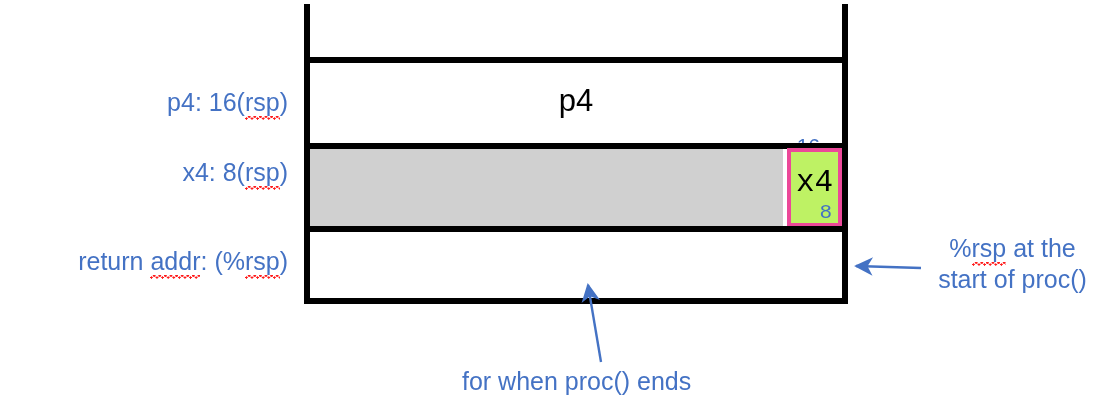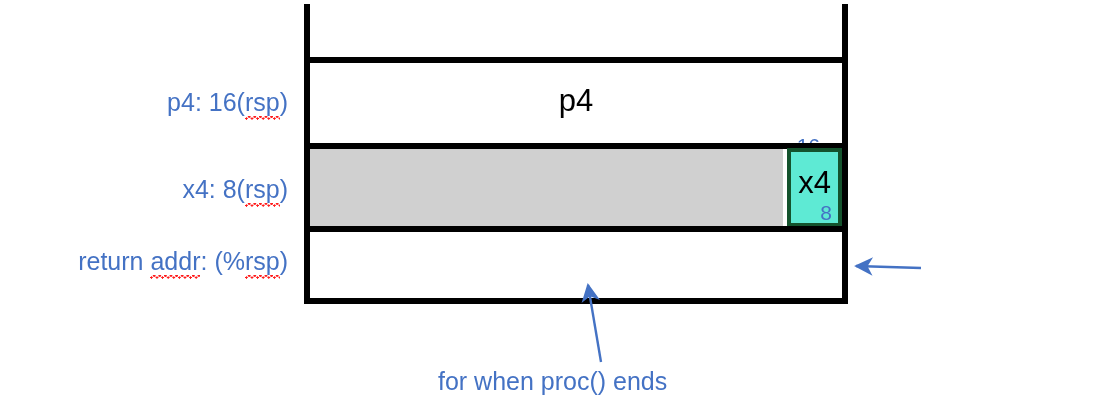--- a/index.html
+++ b/index.html
@@ -106,23 +106,24 @@
 
   
   .grey-fill {
     position: absolute;
     background: #D0D0D0;
   }
 
   
   .subcell {
     position: absolute;
-    background: #5eead4;
-    border: 4px solid #14532d;
+    background: #bef264;
+    border: 4px solid #ec4899;
     box-sizing: border-box;
+    font-family: Liberation Mono, monospace;
   }
   .subcell .sc-name {
     position: absolute;
     left: 0;
     width: 100%;
     text-align: center;
     color: #000000;
     font-size: 31px;
     line-height: 34px;
   }
@@ -156,21 +157,21 @@
 </style>
 </head>
 <body>
 
 <div class="label-col">
 
   <div class="stack-label" style="top:87px;padding-left:28px;">
     <span>p4: 16(</span><span class="sq">rsp</span><span>)</span>
   </div>
 
-  <div class="stack-label" style="top:174px;margin-left:18px;">
+  <div class="stack-label" style="top:157px;margin-left:18px;">
     <span>x4: 8(</span><span class="sq">rsp</span><span>)</span>
   </div>
 
   <div class="stack-label" style="top:246px;">
     <span>return </span><span class="sq">addr</span><span>: (%</span><span class="sq">rsp</span><span>)</span>
   </div>
 
 </div>
 
 <div class="stack-box">
@@ -194,23 +195,25 @@
       <div class="offset-num" style="right:6px; bottom:-1px;">8</div>
     </div>
   </div>
   <div class="hline" style="top:222px;"></div>
 
   <div class="hline" style="top:294px;"></div>
 
 </div>
 
 <div class="callout center" style="left:910px; top:233px; width:205px;">
+  <div><span>%</span><span class="sq">rsp</span><span> at the</span></div>
+  <div>start of proc()</div>
 </div>
 
-<div class="callout" style="left:438px; top:366px;">for when proc() ends</div>
+<div class="callout" style="left:462px; top:366px;">for when proc() ends</div>
 
 <svg class="arrow-svg" viewBox="0 0 1115 411">
   <defs>
     <marker id="ah" markerWidth="9" markerHeight="9" refX="7.4" refY="4.5" orient="auto" markerUnits="strokeWidth">
       <path d="M0.4,0.6 L8.2,4.5 L0.4,8.4 L2.6,4.5 Z" fill="#4472C4"></path>
     </marker>
   </defs>
 
   <line x1="921" y1="268" x2="856" y2="266" stroke="#4472C4" stroke-width="2.4" marker-end="url(#ah)"></line>
 

